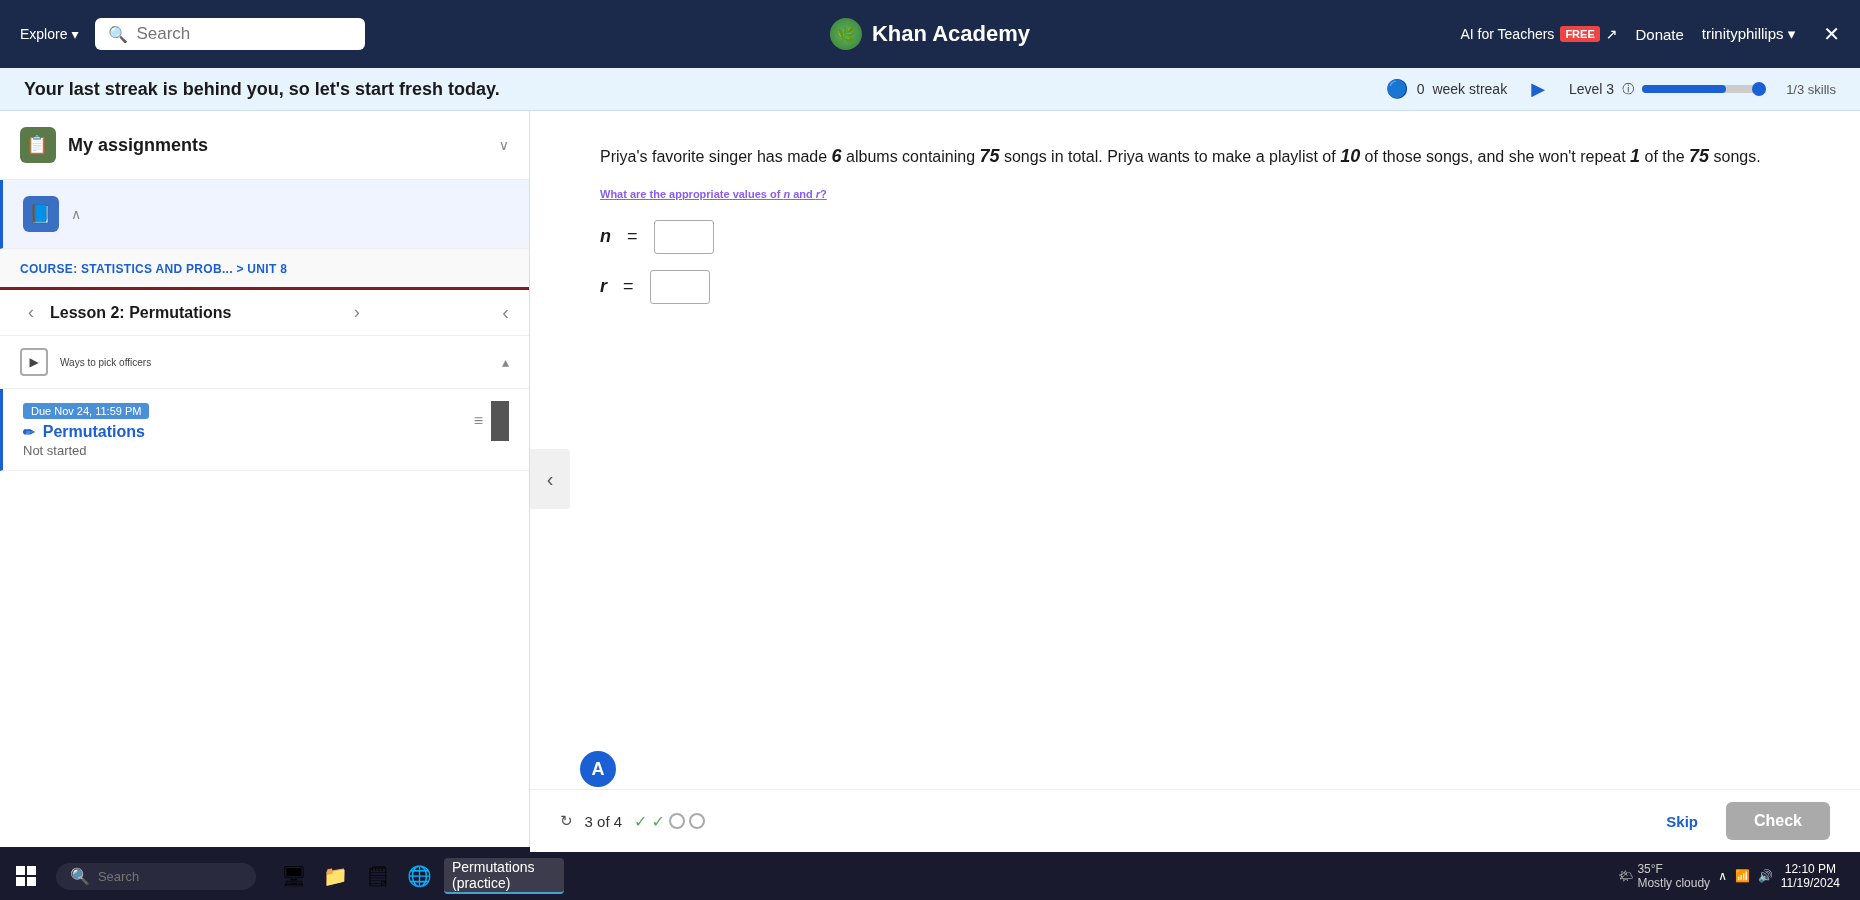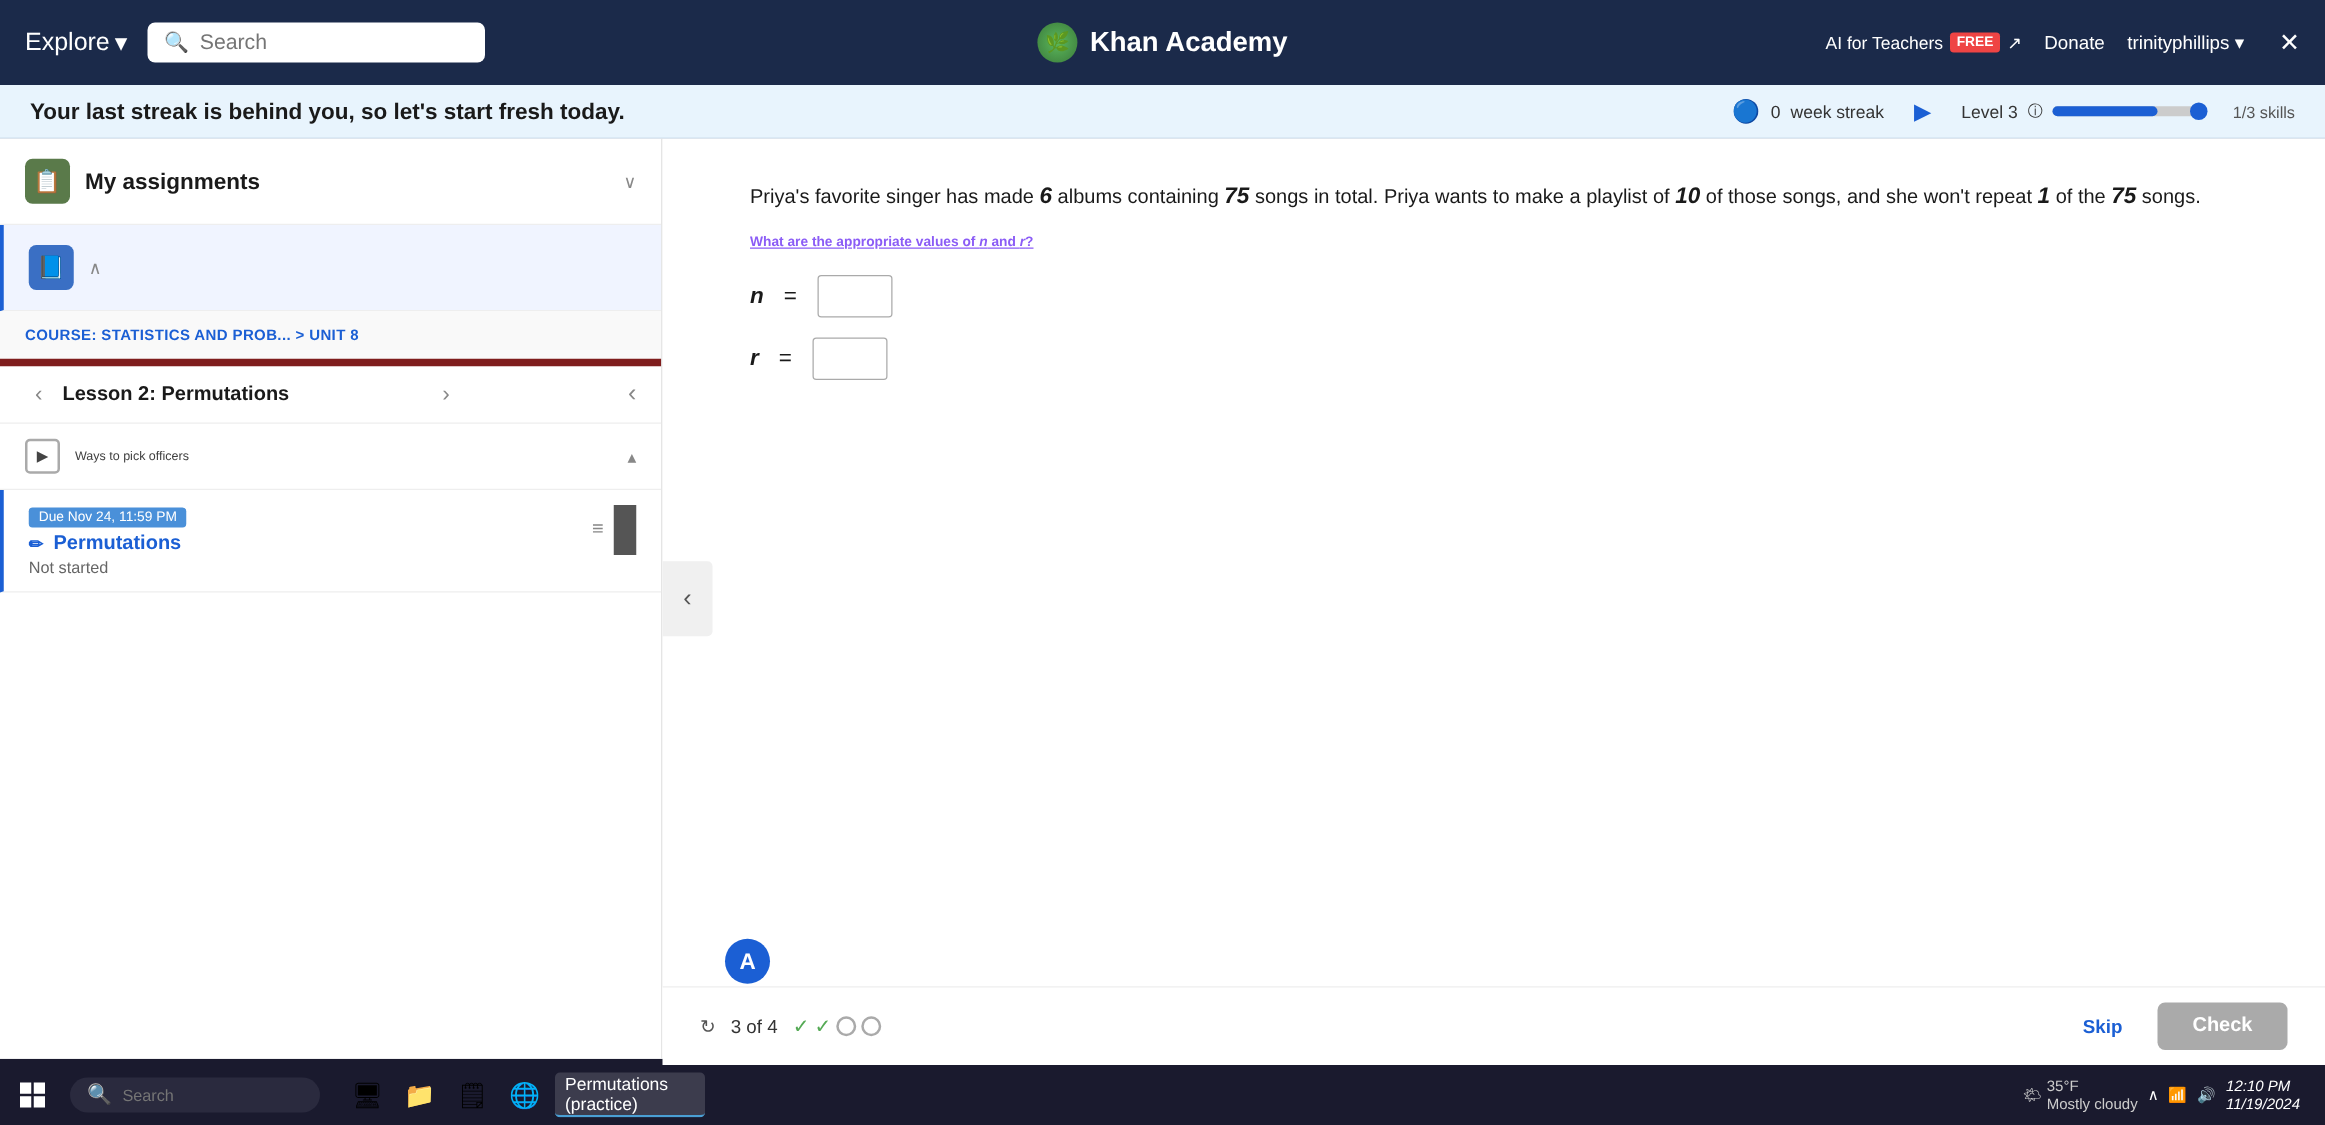--- a/index.html
+++ b/index.html
@@ -10,21 +10,21 @@
       background: #1b2a4a;
       height: 68px;
       display: flex;
       align-items: center;
       padding: 0 20px;
       gap: 16px;
       position: relative;
     }
     .explore-btn {
       color: #fff;
-      font-size: 20px;
+      font-size: 14px;
       font-weight: 500;
       cursor: pointer;
       display: flex;
       align-items: center;
       gap: 4px;
       background: none;
       border: none;
     }
     .search-box {
       display: flex;
@@ -122,21 +122,21 @@
       font-size: 18px; flex-shrink: 0;
     }
     .icon-assignments { background: #5a7a4a; color: #fff; }
     .icon-stats { background: #3a6fc4; color: #fff; }
     .sidebar-item-label { font-size: 18px; font-weight: 600; color: #1a1a1a; flex: 1; }
     .chevron { font-size: 14px; color: #888; }
 
     .breadcrumb-area {
       padding: 10px 20px;
       background: #f9f9f9;
-      border-bottom: 6px solid #7f1d1d;
+      border-bottom: 3px solid #7f1d1d;
     }
     .breadcrumb-text { font-size: 12px; color: #1b5fd4; font-weight: 600; letter-spacing: 0.3px; text-transform: uppercase; }
     .lesson-nav {
       display: flex;
       align-items: center;
       justify-content: space-between;
       padding: 8px 20px;
       border-bottom: 1px solid #eee;
     }
     .lesson-nav-left { display: flex; align-items: center; gap: 8px; }
@@ -258,21 +258,21 @@
       background: #2a2a3e; border-radius: 20px;
       padding: 4px 14px; gap: 8px;
       width: 200px; margin: 0 8px;
     }
     .taskbar-search input { background: none; border: none; color: #fff; font-size: 13px; outline: none; width: 100%; }
     .taskbar-icons { display: flex; align-items: center; gap: 6px; margin-left: 8px; }
     .taskbar-icon { width: 36px; height: 36px; display: flex; align-items: center; justify-content: center; cursor: pointer; border-radius: 4px; }
     .tray-area { margin-left: auto; display: flex; align-items: center; gap: 8px; color: #fff; font-size: 12px; padding-right: 12px; }
     .weather-widget { display: flex; align-items: center; gap: 4px; color: #ccc; font-size: 12px; }
     .active-window { background: rgba(255,255,255,0.15); border-bottom: 2px solid #4a9fd4; }
-    .time-display { text-align: left; font-style: italic; }
+    .time-display { text-align: center; }
 
     .hint-btn {
       width: 36px; height: 36px; background: #1b5fd4; border-radius: 50%;
       display: flex; align-items: center; justify-content: center;
       color: #fff; font-size: 18px; font-weight: 700; cursor: pointer;
       position: absolute; bottom: 60px; left: 580px;
     }
   </style>
 </head>
 <body>

